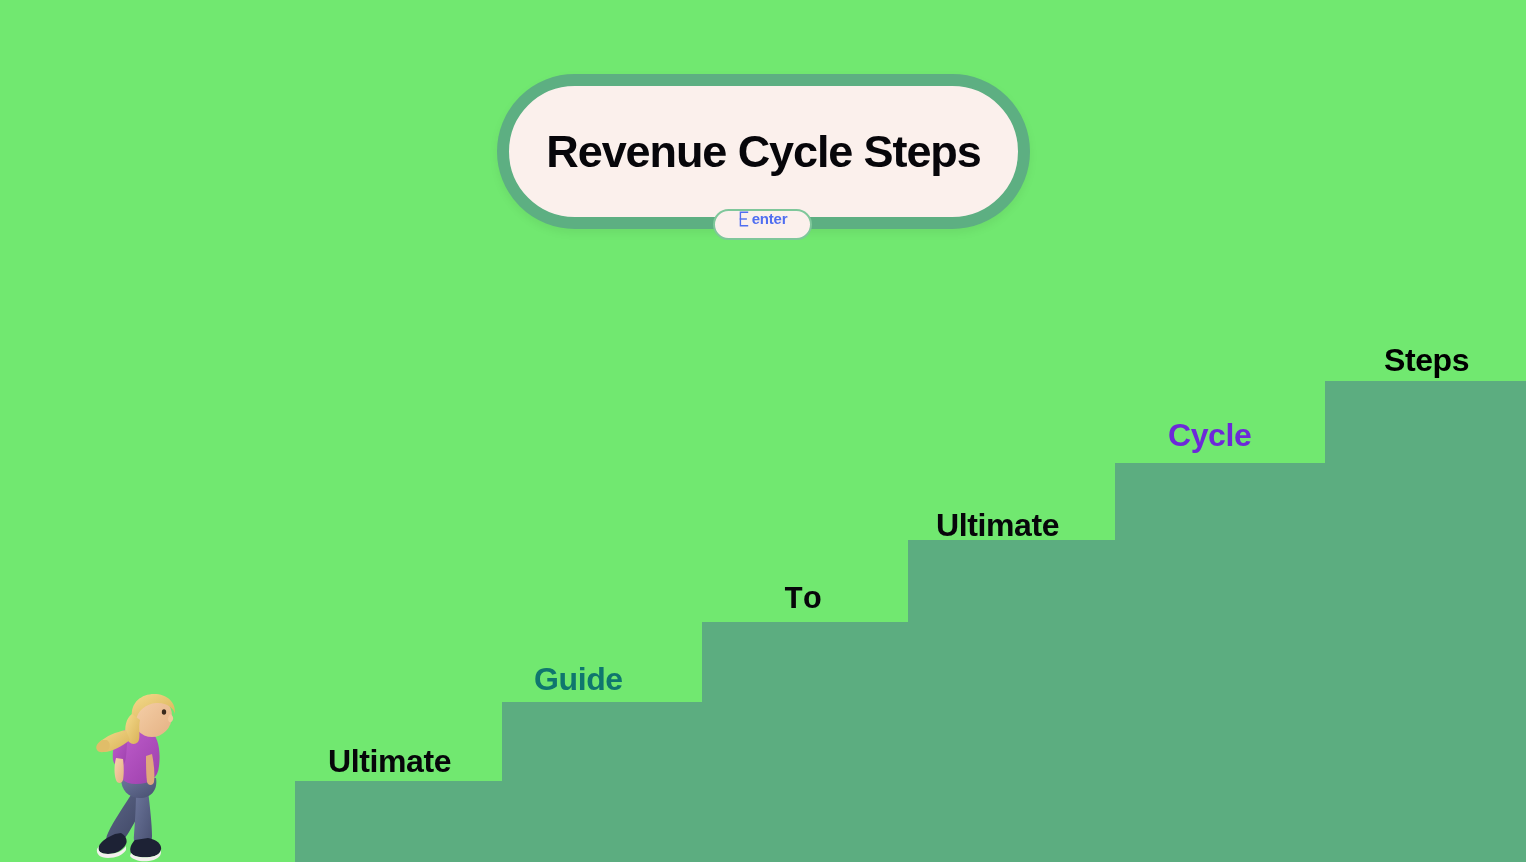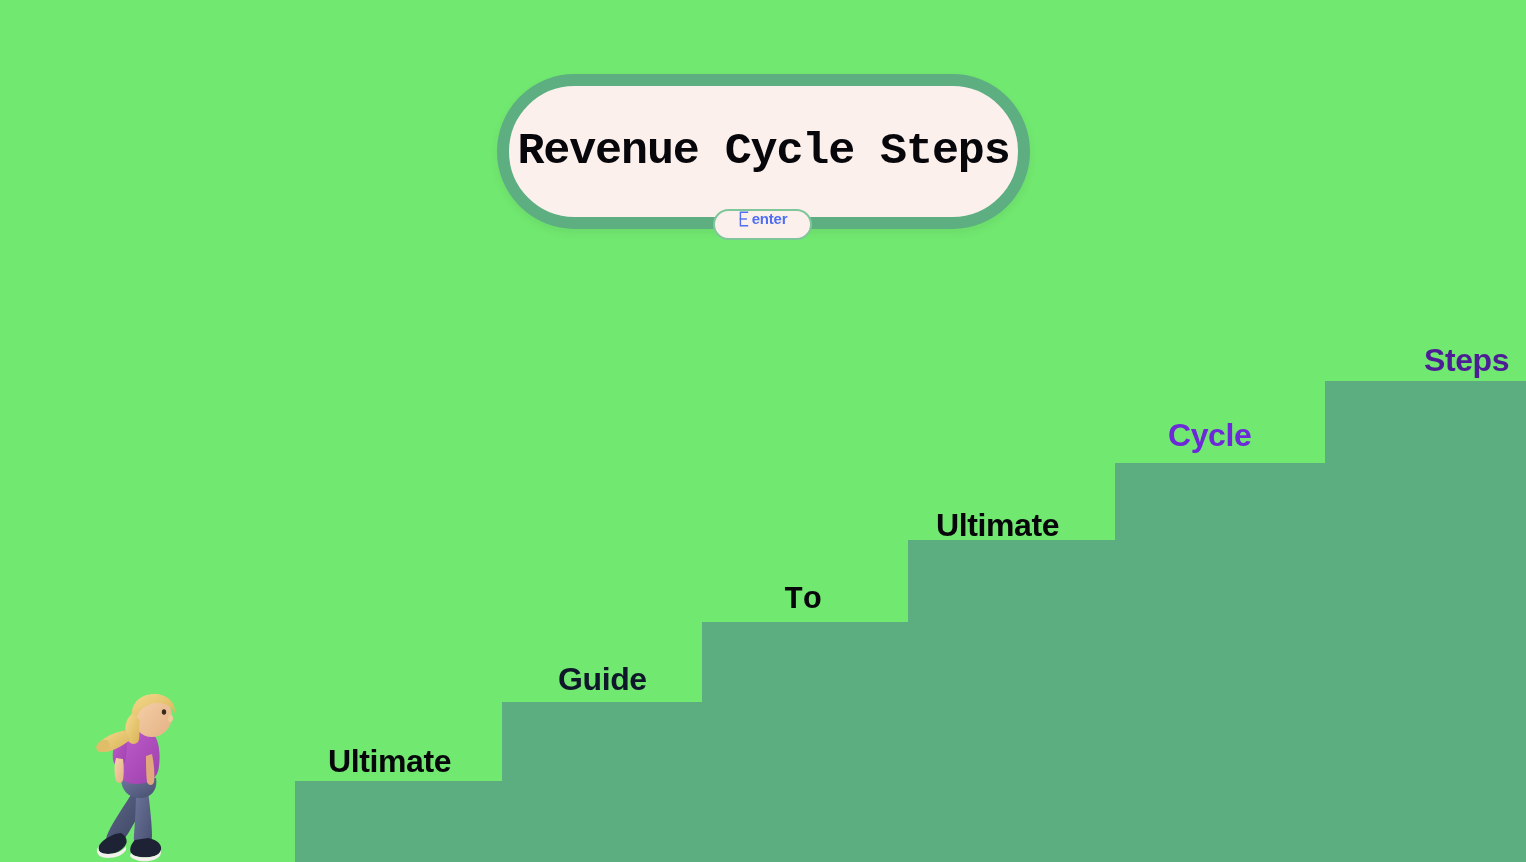--- a/index.html
+++ b/index.html
@@ -62,21 +62,21 @@
     border: 12px solid #5daf82;
     border-radius: 78px;
     display: flex;
     align-items: center;
     justify-content: center;
     z-index: 6;
     box-shadow: 0 4px 10px rgba(0, 0, 0, 0.06);
   }
   #title-text {
     color: #07060a;
-    font-family: Liberation Mono, monospace;
+    font-family: Liberation Sans, sans-serif;
     font-weight: 700;
     font-size: 45px;
     letter-spacing: -1.1px;
     line-height: 1;
     white-space: nowrap;
   }
 
   
   #enter-badge {
     position: absolute;
@@ -188,17 +188,17 @@
 
 <div id="enter-badge">
   <svg id="enter-icon" viewBox="0 0 11 16" xmlns="http://www.w3.org/2000/svg">
     <path d="M9.5 1.2 H2.4 V14.8 H9.5" fill="none" stroke="#4f6ef0" stroke-width="1.4" stroke-linecap="square"></path>
     <path d="M2.4 8 H8.2" fill="none" stroke="#4f6ef0" stroke-width="1.4" stroke-linecap="square"></path>
   </svg>
   <span id="enter-label">enter</span>
 </div>
 
 <div class="step-label" style="left: 328px; top: 745px; color: rgb(7, 6, 10);">Ultimate</div>
-<div class="step-label" style="left: 558px; top: 663px; color: #0f172a;">Guide</div>
+<div class="step-label" style="left: 534px; top: 663px; color: #0f766e;">Guide</div>
 <div class="step-label" style="left: 784px; top: 584px; color: rgb(7, 6, 10); font-family: Liberation Mono, monospace;">To</div>
 <div class="step-label" style="left: 936px; top: 509px; color: rgb(7, 6, 10);">Ultimate</div>
 <div class="step-label" style="left: 1168px; top: 419px; color: #6d28d9;">Cycle</div>
-<div class="step-label" style="left: 1384px; top: 344px; color: #4c1d95; margin-left: 40px;">Steps</div>
+<div class="step-label" style="left: 1384px; top: 344px; color: #000000;">Steps</div>
 
 </body></html>

